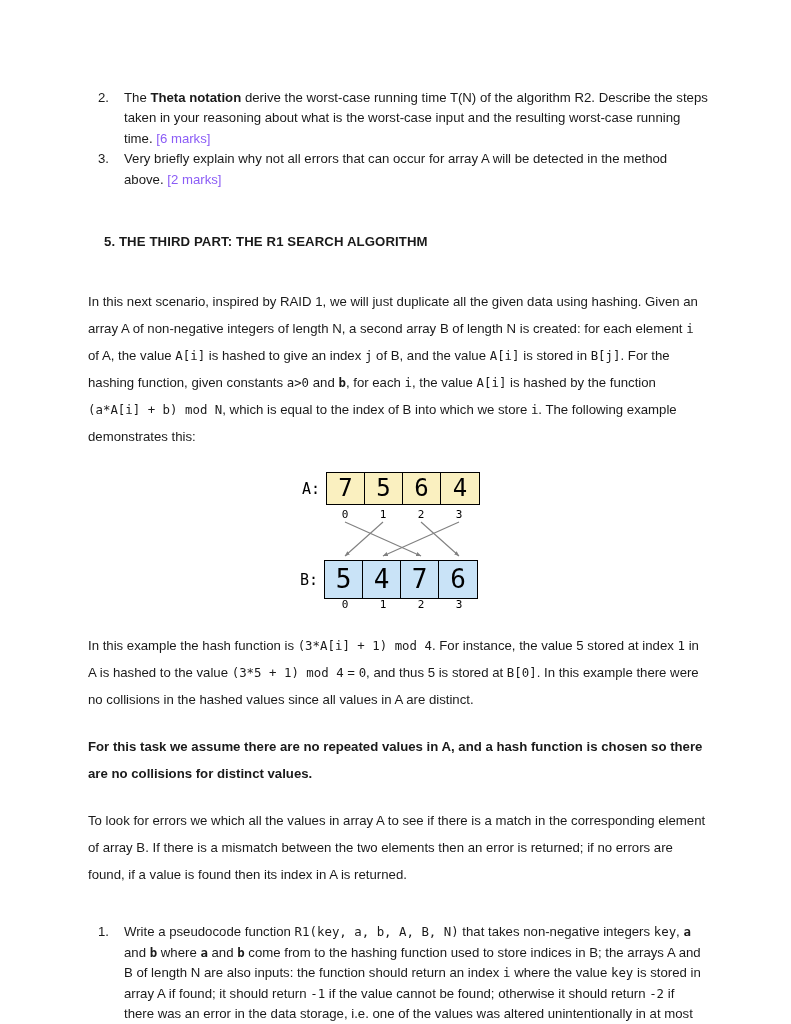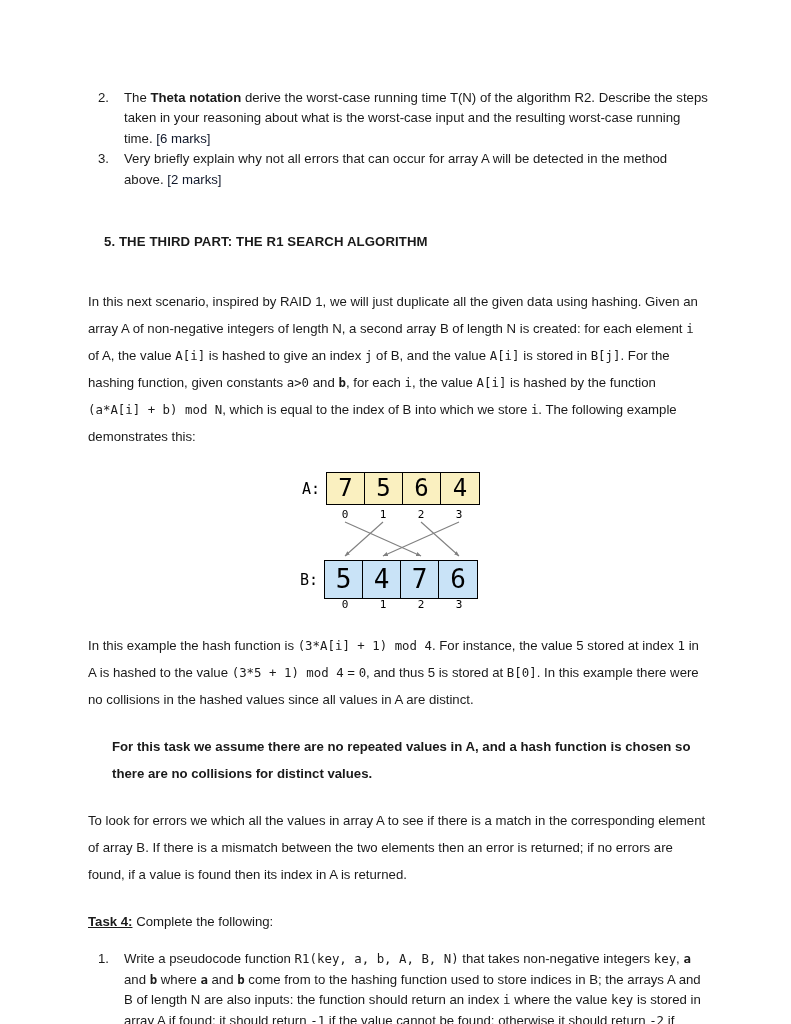--- a/index.html
+++ b/index.html
@@ -35,21 +35,21 @@
     font-size: 13.2px;
     line-height: 20.4px;
   }
   ol.num-list > li .marker {
     position: absolute;
     left: 10px;
     top: 0;
     width: 22px;
     text-align: left;
   }
-  .marks { color: #0f172a; }
+  .marks { color: #8b5cf6; }
   .mono {
     font-family: "DejaVu Sans Mono", "Liberation Mono", monospace;
     font-size: 12.4px;
     letter-spacing: 0px;
   }
   .monob {
     font-family: "DejaVu Sans Mono", "Liberation Mono", monospace;
     font-size: 12.4px;
     font-weight: bold;
   }
@@ -59,21 +59,21 @@
     font-weight: bold;
     line-height: 20.4px;
     margin: 16px;
     letter-spacing: 0.1px;
   }
   .para {
     font-size: 13.2px;
     line-height: 27px;
     margin: 0;
   }
-  .para.bold { font-weight: bold; margin-left: 24px; }
+  .para.bold { font-weight: bold; }
   .spacer-20 { height: 20px; }
   .spacer-14 { height: 14px; }
   .spacer-10 { height: 10px; }
   .spacer-26 { height: 26px; }
   
   .diagram {
     position: relative;
     width: 100%;
     height: 152px;
     margin: 0;
@@ -201,23 +201,20 @@
   <div class="spacer-20"></div>
 
   <div class="para bold">For this task we assume there are no repeated values in A, and a hash function is chosen so there are no collisions for distinct values.</div>
 
   <div class="spacer-20"></div>
 
   <div class="para">To look for errors we which all the values in array A to see if there is a match in the corresponding element of array B. If there is a mismatch between the two elements then an error is returned; if no errors are found, if a value is found then its index in A is returned.</div>
 
   <div class="spacer-20"></div>
 
-  <div class="para">
-    <span style="font-weight:bold; text-decoration:underline;">Task 4:</span><span> Complete the following:</span>
-  </div>
 
   <div class="spacer-14"></div>
 
   <ol class="num-list" id="list-bottom">
       <li><span class="marker">1.</span><span><span>Write a pseudocode function </span><span class="mono">R1(key, a, b, A, B, N)</span><span> that takes non-negative integers </span><span class="mono">key</span><span>, </span><span class="monob">a</span><span> and </span><span class="monob">b</span><span> where </span><span class="monob">a</span><span> and </span><span class="monob">b</span><span> come from to the hashing function used to store indices in B; the arrays A and B of length N are also inputs: the function should return an index </span><span class="mono">i</span><span> where the value </span><span class="mono">key</span><span> is stored in array A if found; it should return </span><span class="mono">-1</span><span> if the value cannot be found; otherwise it should return </span><span class="mono">-2</span><span> if there was an error in the data storage, i.e. one of the values was altered unintentionally in at most one of the arrays. </span><span class="marks">[8 marks]</span></span></li>
     </ol>
 
 </div>
 
 </body></html>

